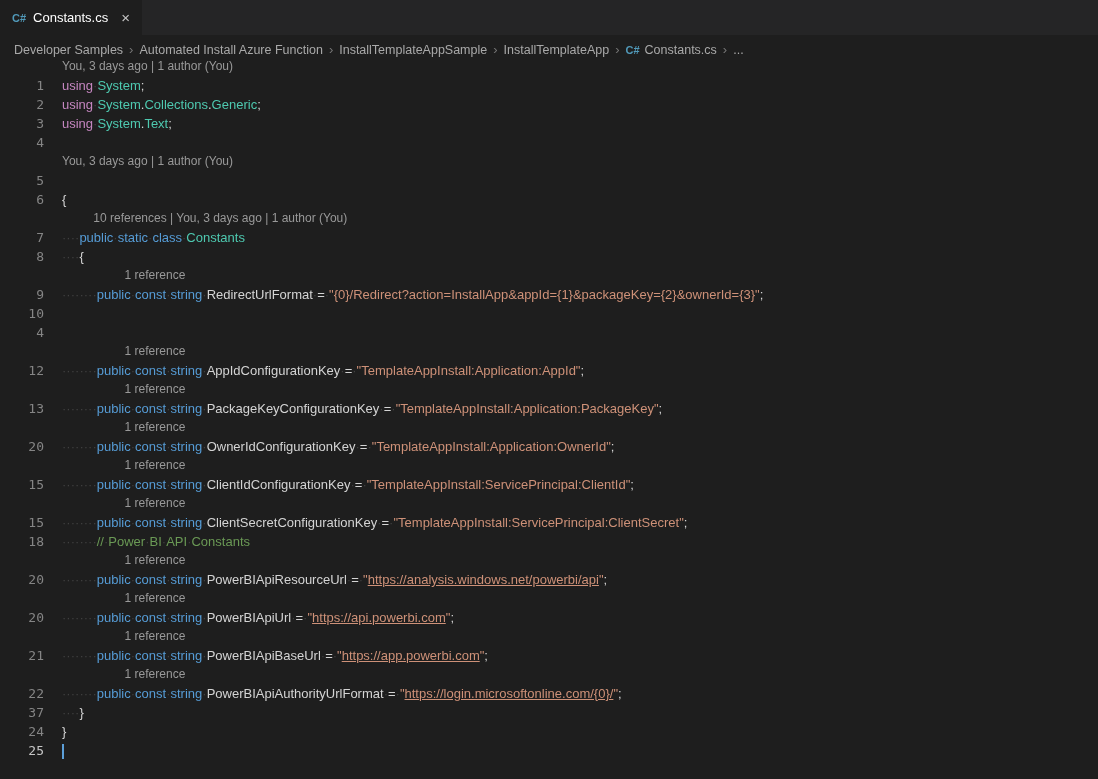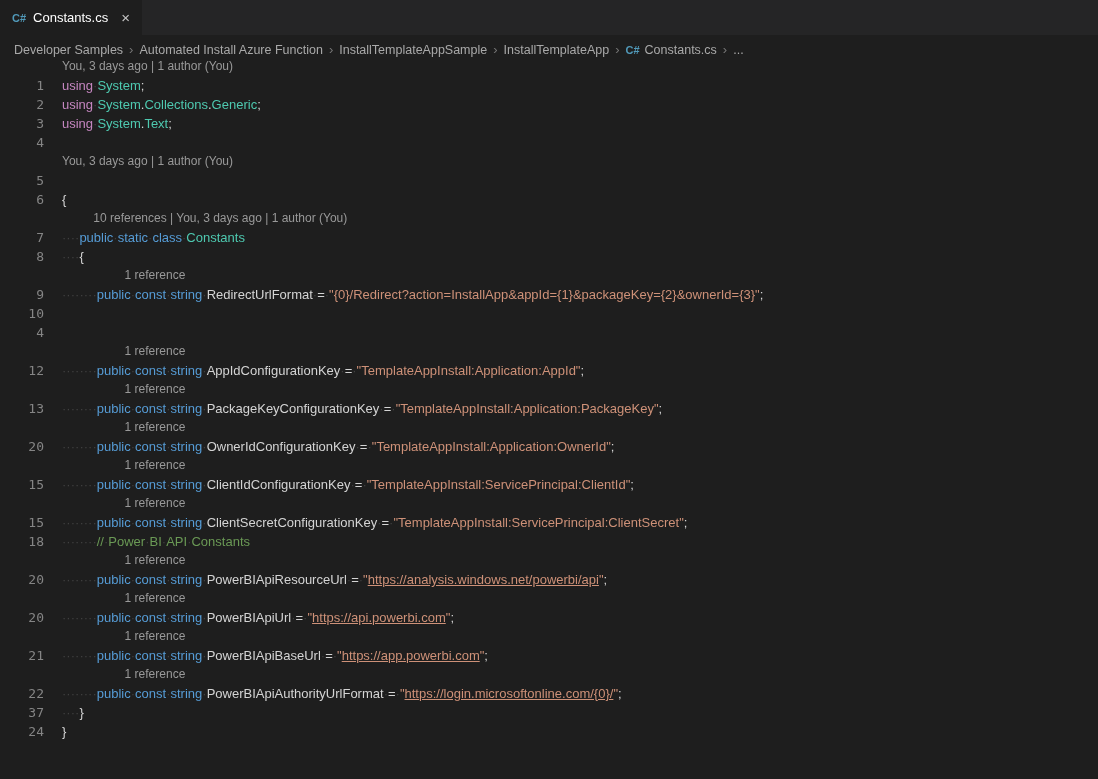--- a/index.html
+++ b/index.html
@@ -204,13 +204,17 @@
       <div class="codewrap"><span class="tok-ws"><span class="wsdot">·</span><span class="wsdot">·</span><span class="wsdot">·</span><span class="wsdot">·</span><span class="wsdot">·</span><span class="wsdot">·</span><span class="wsdot">·</span><span class="wsdot">·</span></span><span class="tok-kw2">public</span><span class="tok-ws"><span class="wsdot">·</span></span><span class="tok-kw2">const</span><span class="tok-ws"><span class="wsdot">·</span></span><span class="tok-kw2">string</span><span class="tok-ws"><span class="wsdot">·</span></span><span class="tok-id">PowerBIApiAuthorityUrlFormat</span><span class="tok-ws"><span class="wsdot">·</span></span><span class="tok-op">=</span><span class="tok-ws"><span class="wsdot">·</span></span><span class="tok-str">"</span><span class="tok-link">https://login.microsoftonline.com/{0}/</span><span class="tok-str">"</span><span class="tok-pun">;</span></div>
     </div>
     <div class="row">
       <div class="gutter">37</div>
       <div class="codewrap"><span class="tok-ws"><span class="wsdot">·</span><span class="wsdot">·</span><span class="wsdot">·</span><span class="wsdot">·</span></span><span class="tok-pun">}</span></div>
     </div>
     <div class="row">
       <div class="gutter">24</div>
       <div class="codewrap"><span class="tok-pun">}</span></div>
     </div>
+    <div class="row">
+      <div class="gutter active">25</div>
+      <div class="codewrap"><span class="cursor"></span></div>
+    </div>
   </div>
 
 </body></html>

